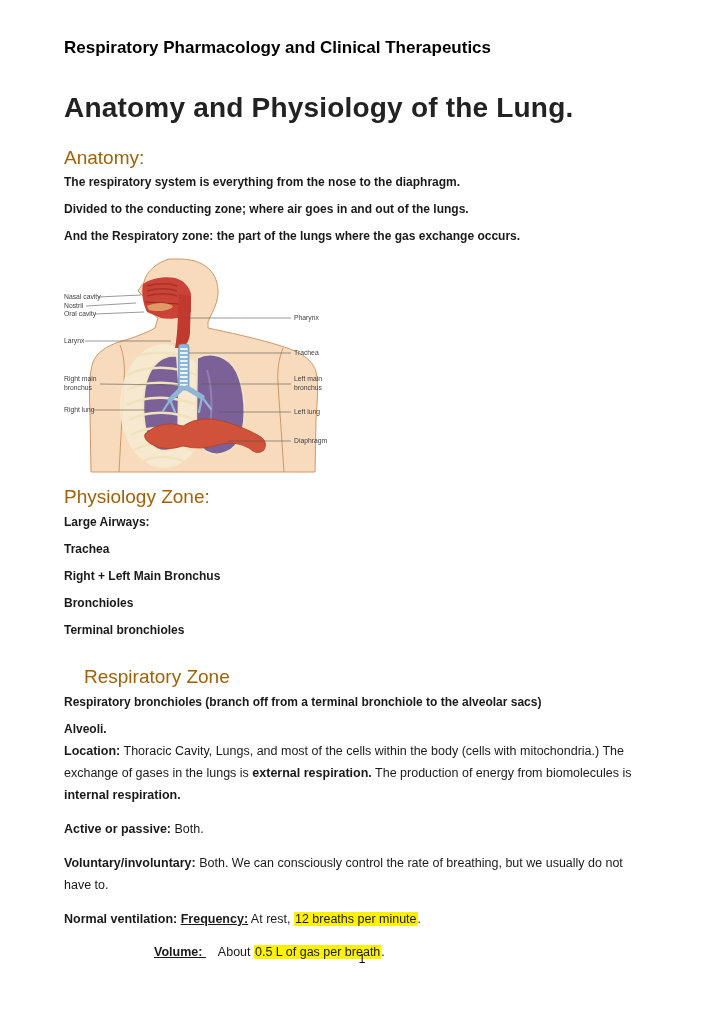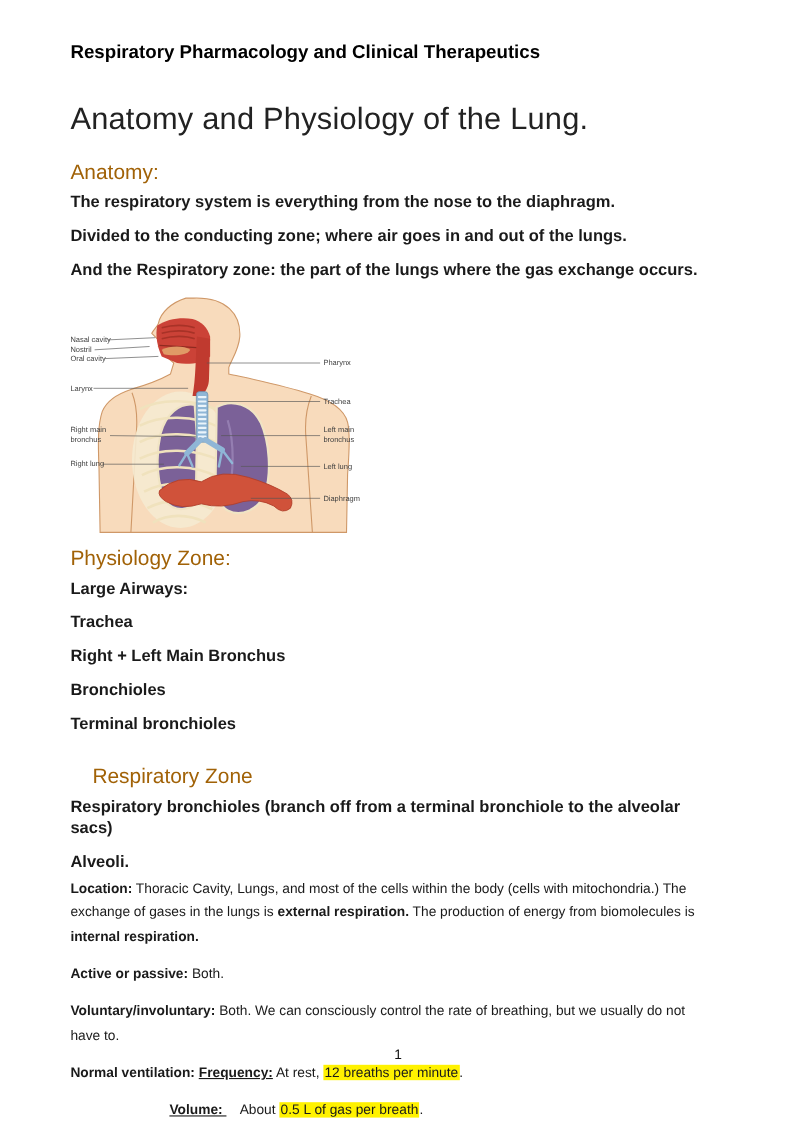--- a/index.html
+++ b/index.html
@@ -11,33 +11,33 @@
     box-sizing:border-box;
     padding:38px 87px 0 64px;
     font-family:"Liberation Sans",sans-serif;
     color:#1a1a1a;
   }
   .doc-header{
     font-size:17px;font-weight:700;color:#000;line-height:1.2;
   }
   .doc-title{
     margin-top:34px;
-    font-size:28px;font-weight:400;color:#222;line-height:1.15;
+    font-size:28px;font-weight:700;color:#222;line-height:1.15;
     letter-spacing:0.2px;
   }
   h2.sec{
     margin:0;margin-top:23px;
     font-size:19px;font-weight:400;color:#a16207;line-height:1.1;
   }
   h2.sec.tight{margin-top:13px;}
   h2.sec.rz{margin-top:29px;margin-left:20px;}
   h2.sec.bold{font-weight:700;margin-top:17px;}
   p.b{
     margin:0;margin-top:12px;
-    font-size:15px;font-weight:700;line-height:1.25;
+    font-size:12px;font-weight:700;line-height:1.25;
   }
   p.b.first{margin-top:7px;}
   p.body{
     margin:0;margin-top:12px;
     font-size:12.5px;font-weight:400;line-height:1.75;
   }
   p.body.first{margin-top:4px;}
   .bold{font-weight:700;}
   .u{text-decoration:underline;}
   .hl{background:#FFF200;padding:0 1px;}

